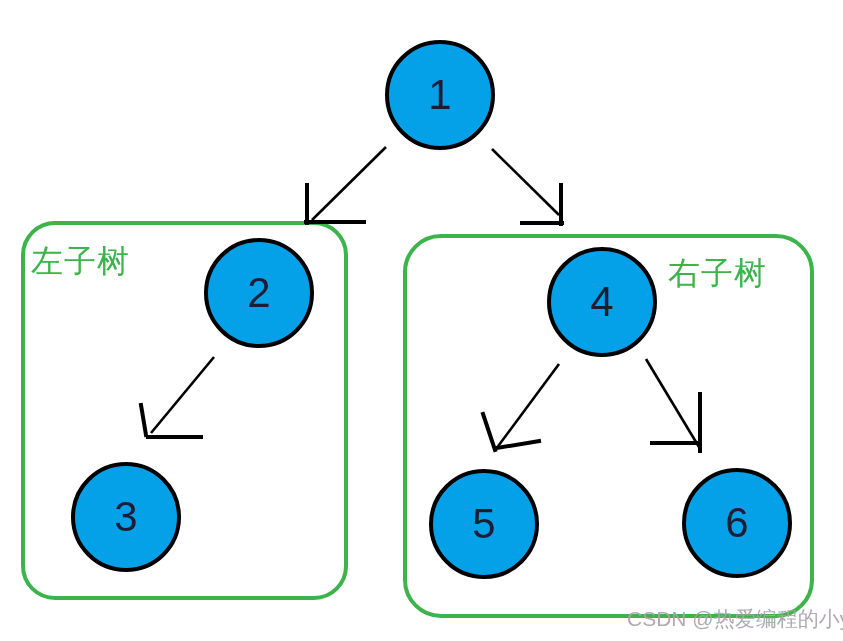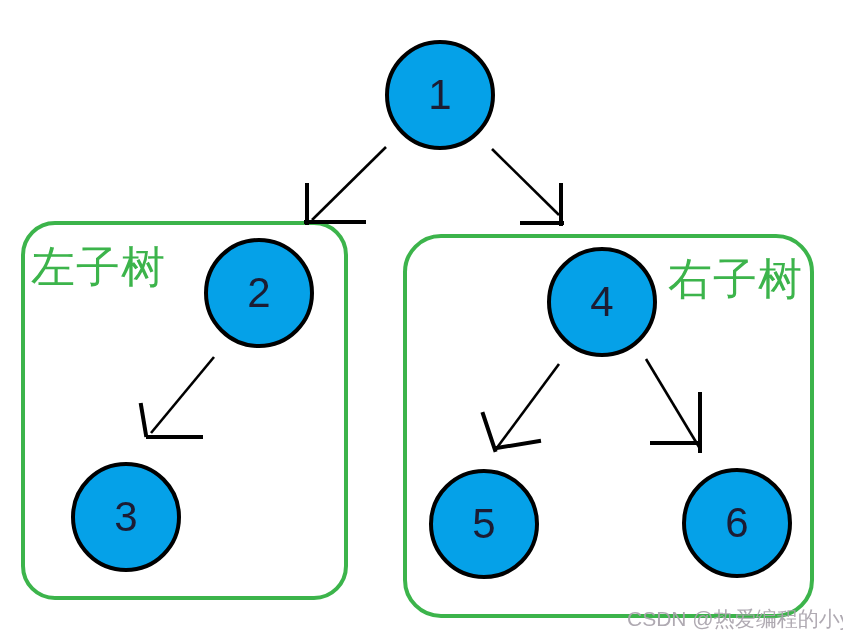--- a/index.html
+++ b/index.html
@@ -18,21 +18,21 @@
   }
   .subtree-box.left{
     left:21px;top:221px;width:327px;height:379px;border-radius:34px;
   }
   .subtree-box.right{
     left:403px;top:234px;width:411px;height:384px;border-radius:38px;
   }
   .subtree-label{
     position:absolute;
     color:#3cb44b;
-    font-size:44px;
+    font-size:32px;
     line-height:1;
     letter-spacing:1px;
     white-space:nowrap;
     user-select:none;
   }
   .subtree-label.left{left:31px;top:245px;}
   .subtree-label.right{left:668px;top:257px;text-align:center;}
   .edges{
     position:absolute;left:0;top:0;width:843px;height:641px;
     pointer-events:none;

